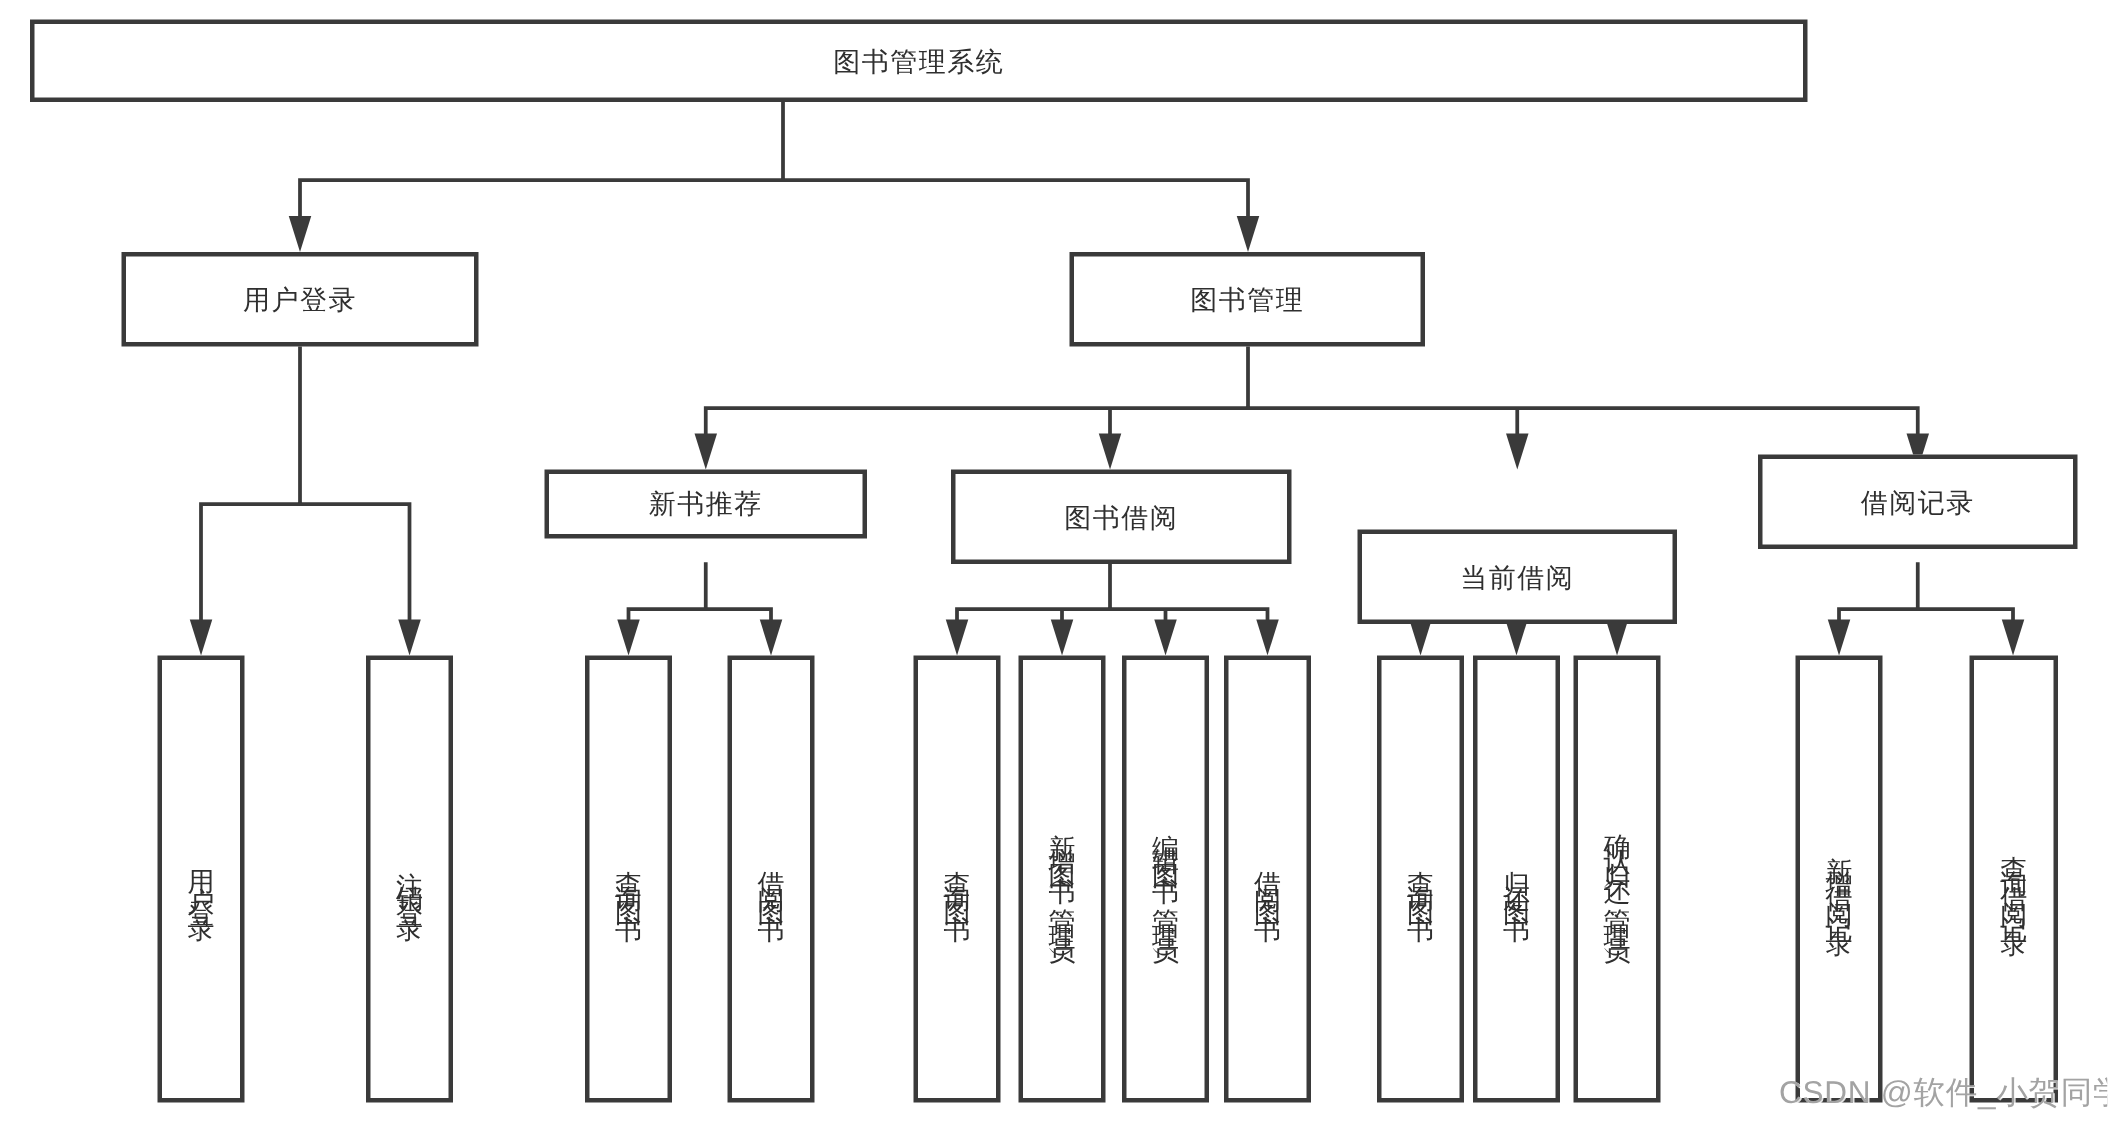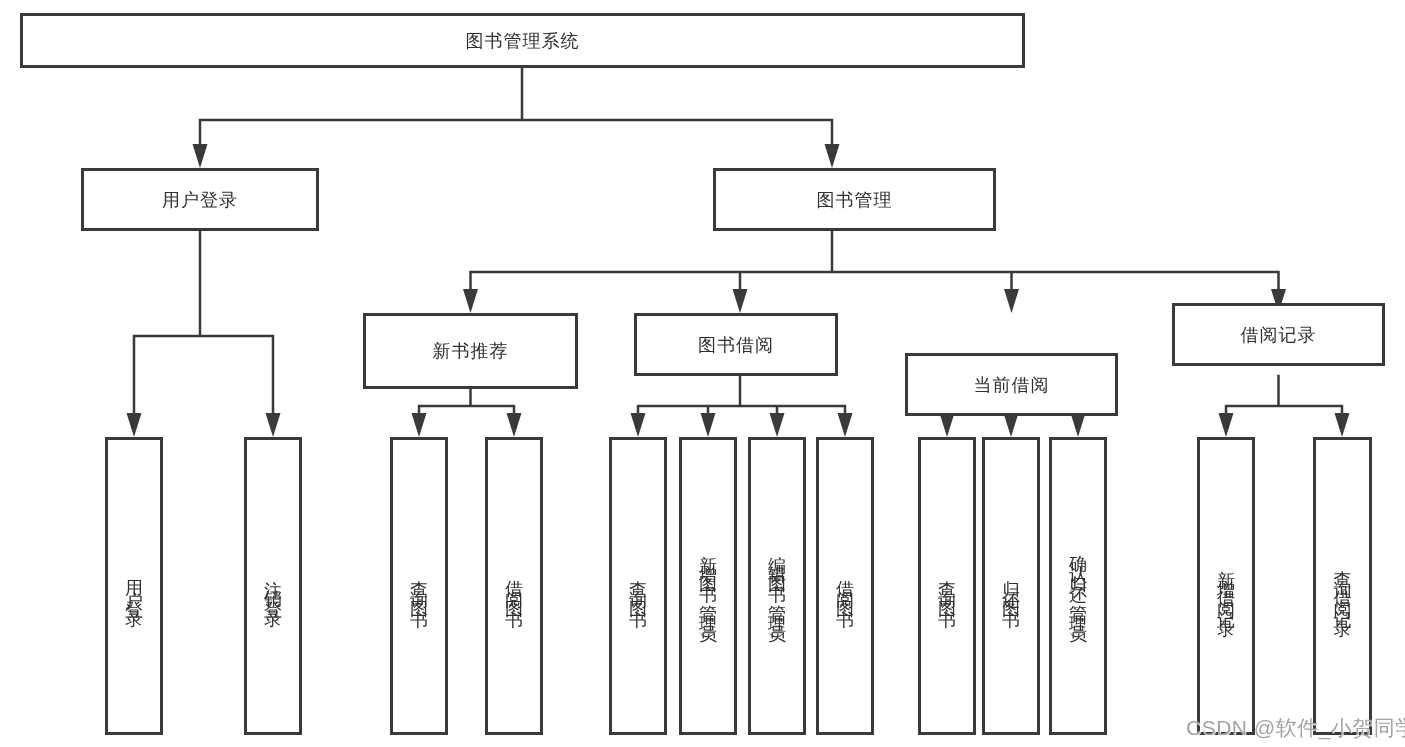--- a/index.html
+++ b/index.html
@@ -120,27 +120,27 @@
       <polygon class="c-arrow" points="1078,437 1070.5,413 1085.5,413"></polygon>
     </g>
 
     <g>
       <path class="c-line" d="M1278.5 376 V406 M1226 406 H1342 M1226 406 V414 M1342 406 V414"></path>
       <polygon class="c-arrow" points="1226,437 1218.5,413 1233.5,413"></polygon>
       <polygon class="c-arrow" points="1342,437 1334.5,413 1349.5,413"></polygon>
     </g>
   </svg>
 
-  <div class="node" style="left:20px; top:13px; width:1005px; height:55px;">图书管理系统</div>
+  <div class="node" style="left:20px; top:13px; width:1185px; height:55px;">图书管理系统</div>
 
   <div class="node" style="left:81px; top:168px; width:238px; height:63px;">用户登录</div>
-  <div class="node" style="left:713px; top:168px; width:283px; height:63px;">图书管理</div>
+  <div class="node" style="left:713px; top:168px; width:237px; height:63px;">图书管理</div>
 
-  <div class="node" style="left:363px; top:313px; width:215px; height:76px;">新书推荐</div>
-  <div class="node" style="left:634px; top:313px; width:204px; height:63px;">图书借阅</div>
+  <div class="node" style="left:363px; top:313px; width:215px; height:46px;">新书推荐</div>
+  <div class="node" style="left:634px; top:313px; width:227px; height:63px;">图书借阅</div>
   <div class="node" style="left:905px; top:313px; width:213px; height:63px;margin-top:40px;">当前借阅</div>
   <div class="node" style="left:1172px; top:303px; width:213px; height:63px;">借阅记录</div>
 
   <div class="node leaf" style="left:105px; top:437px; width:58px; height:298px;">
     <span class="vtext">用户登录</span>
   </div>
   <div class="node leaf" style="left:244px; top:437px; width:58px; height:298px;">
     <span class="vtext">注销登录</span>
   </div>
 

